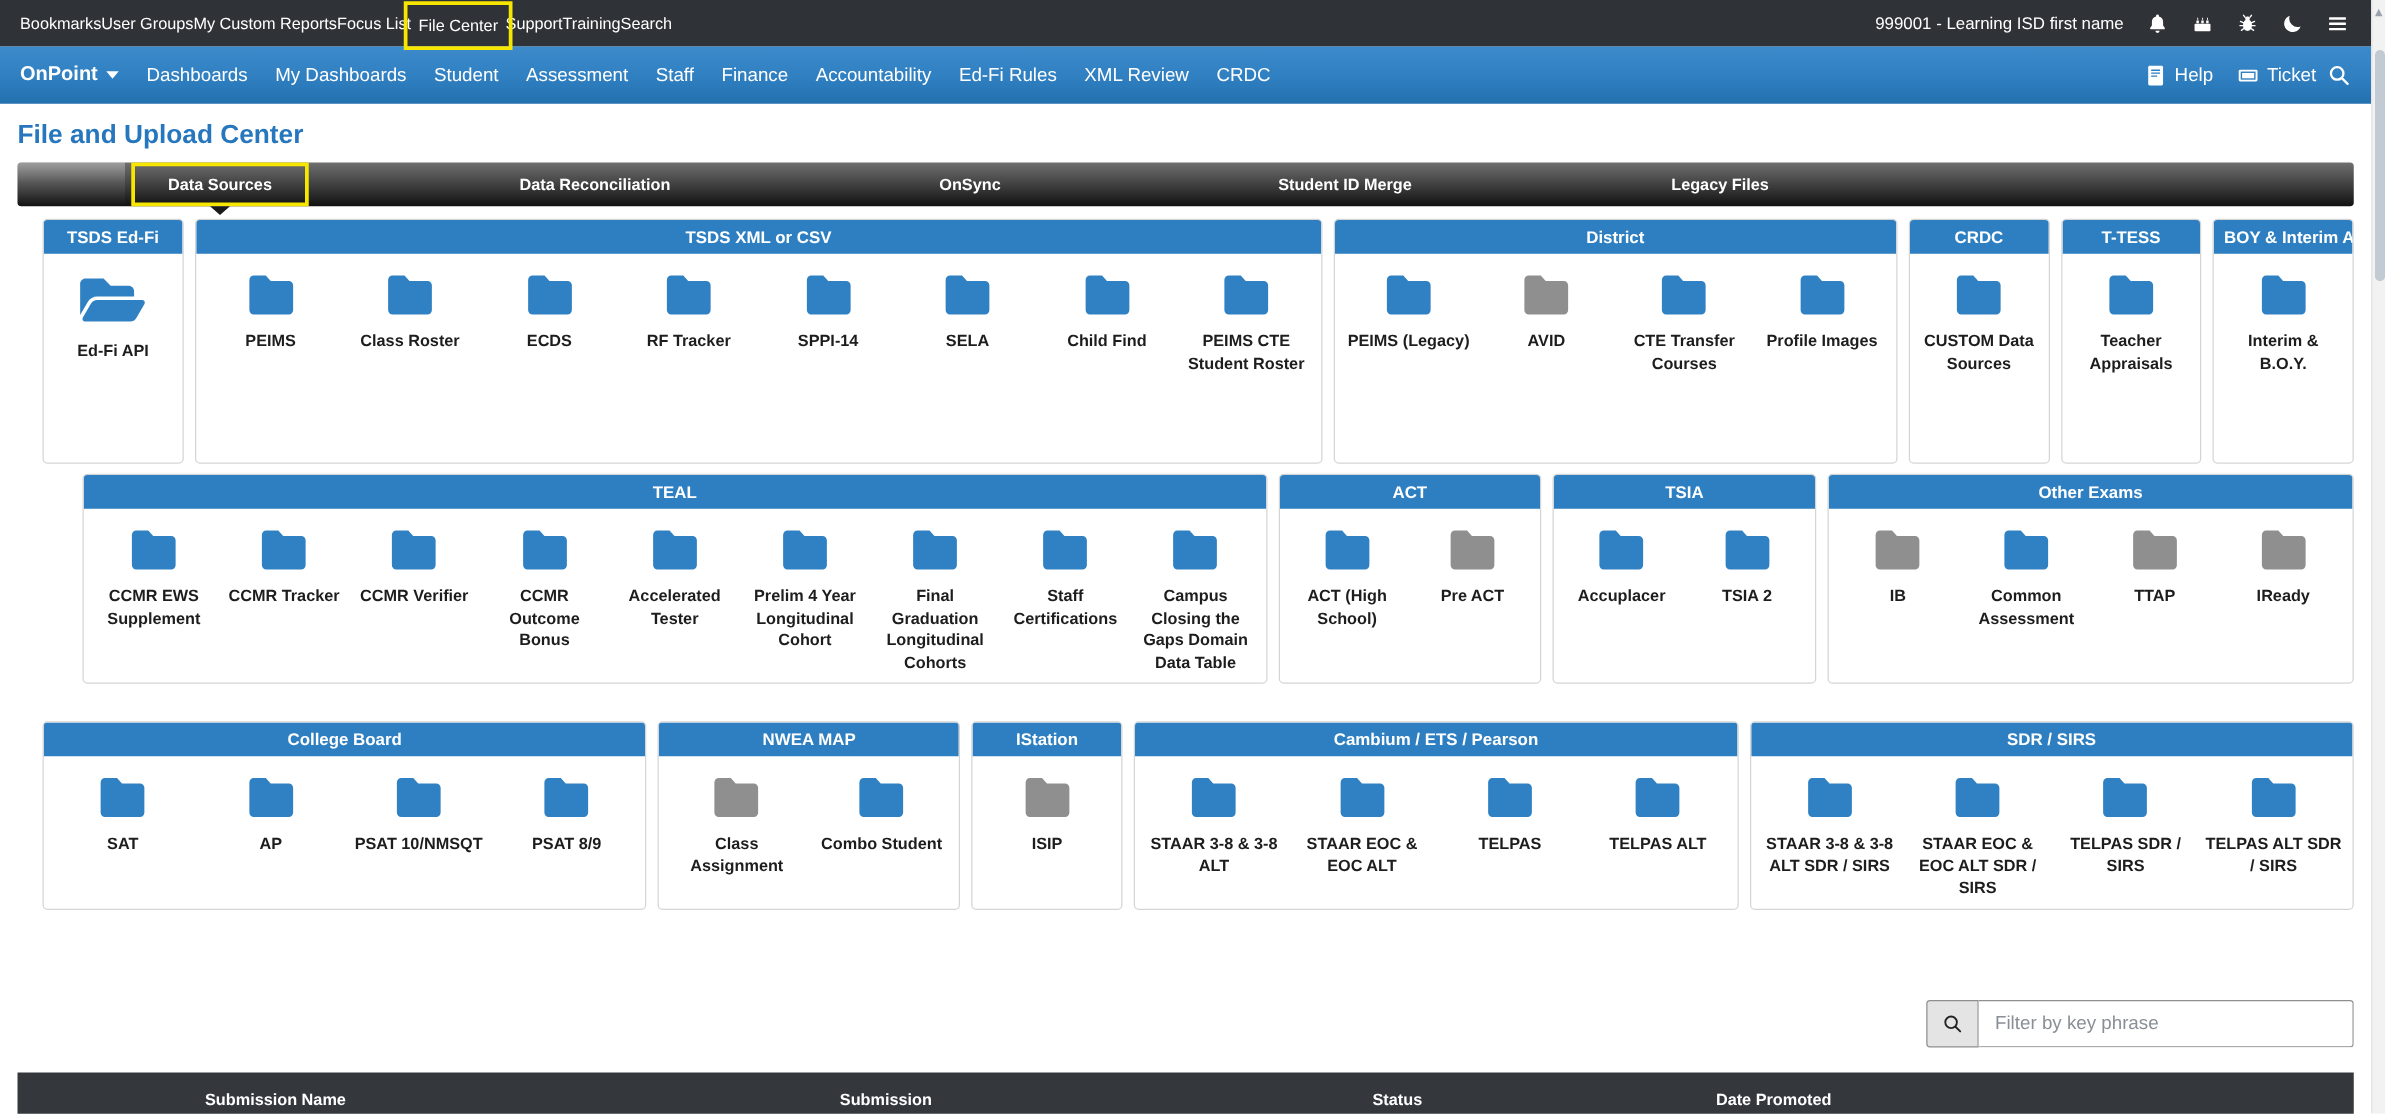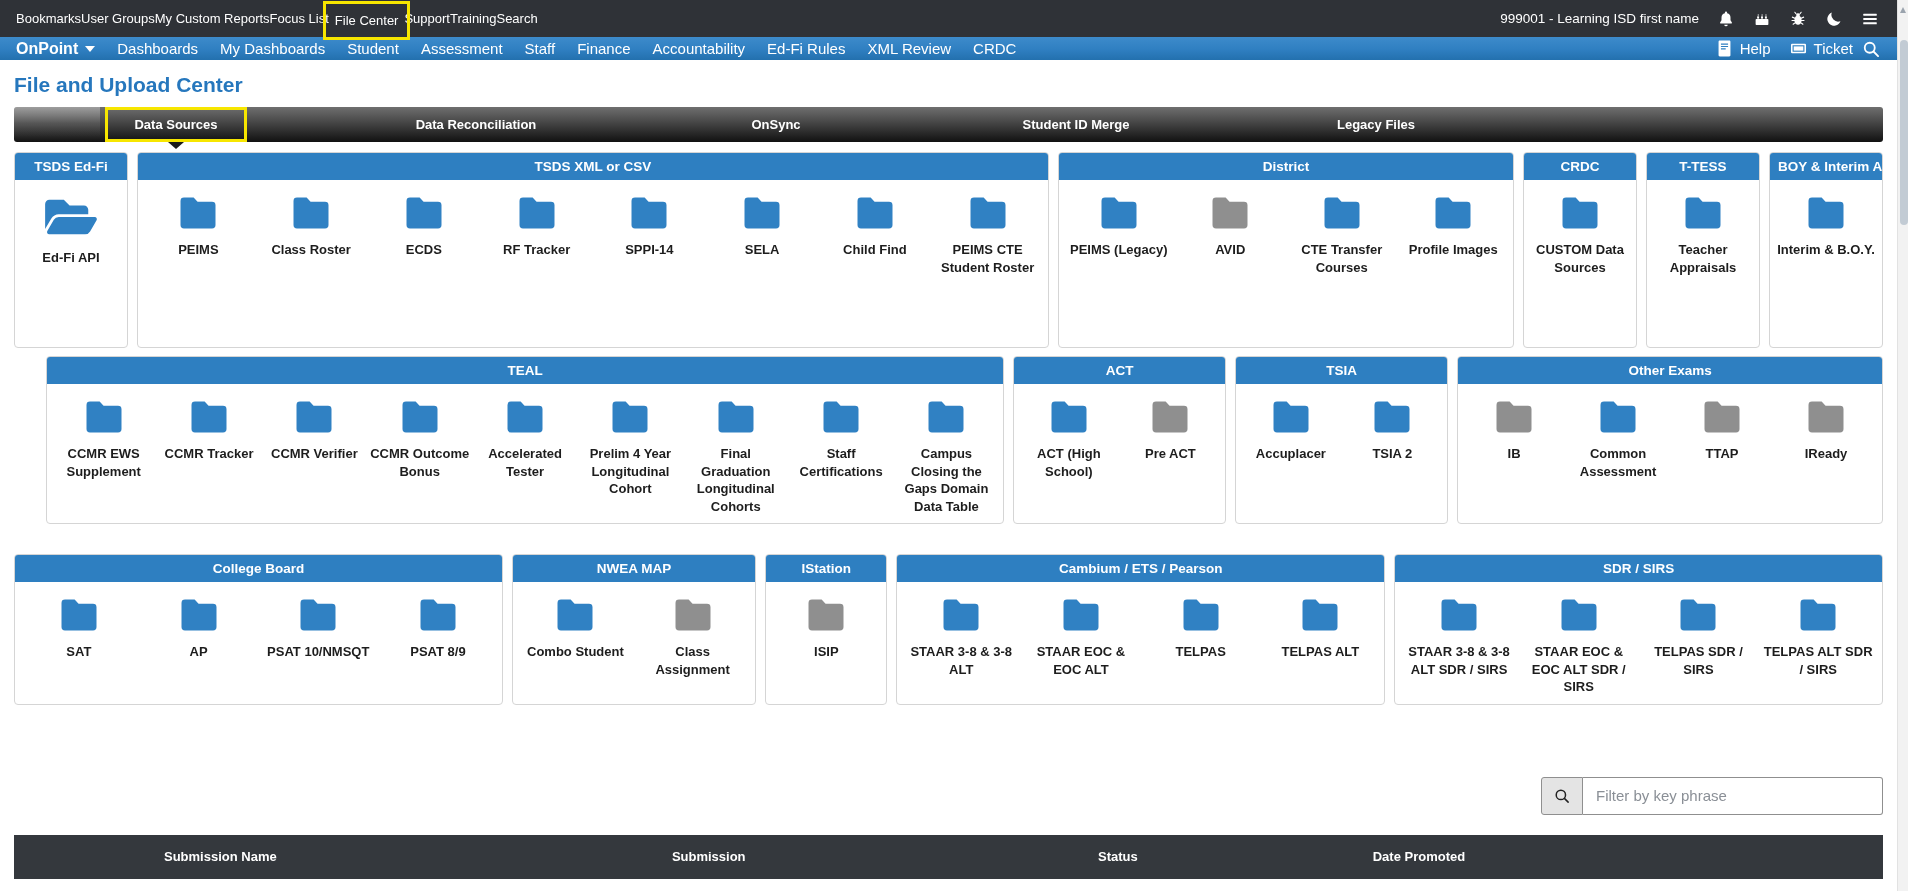--- a/index.html
+++ b/index.html
@@ -20,21 +20,21 @@
     border:3px solid var(--highlight-yellow,#f7e600);
     padding:9px 9px; margin:0 -6px; position:relative; top:2px; z-index:6; background:transparent;
   }
   .topbar-right { margin-left:auto; display:flex; align-items:center; gap:18px; }
   .user-label { font-size:13.5px; white-space:nowrap; }
   .bar-icon { width:18px; height:18px; display:inline-flex; cursor:pointer; color:#fff; }
   .bar-icon svg { width:100%; height:100%; fill:currentColor; }
 
   
   .navbar {
-    height:23px; background:linear-gradient(180deg,#3d8bcb 0%, #2f7fc1 55%, #2370ae 100%);
+    height:46px; background:linear-gradient(180deg,#3d8bcb 0%, #2f7fc1 55%, #2370ae 100%);
     color:#fff; display:flex; align-items:center; padding:0 16px; gap:22px;
     font-size:15px; margin-right:11px;
   }
   .brand { font-weight:bold; font-size:16px; display:flex; align-items:center; gap:7px; cursor:pointer; white-space:nowrap; }
   .caret { width:0; height:0; border-left:5px solid transparent; border-right:5px solid transparent; border-top:6px solid #fff; display:inline-block; }
   .nav-item { cursor:pointer; white-space:nowrap; }
   .navbar-right { margin-left:auto; display:flex; align-items:center; gap:8px; }
   .nav-util { display:flex; align-items:center; gap:6px; cursor:pointer; margin-left:10px; }
   .nav-util .bar-icon { width:19px; height:19px; }
 
@@ -50,21 +50,21 @@
   .tab-cap { position:absolute; left:0; top:0; height:100%; width:86px; border-radius:3px 0 0 3px;
     background:linear-gradient(180deg,rgba(255,255,255,.32),rgba(255,255,255,.10) 45%,rgba(255,255,255,0)); }
   .tab { flex:0 0 300px; display:flex; align-items:center; justify-content:center; position:relative; cursor:pointer; }
   .tab-inner { border:3px solid transparent; padding:7px 26px; color:#fff; font-size:13px; font-weight:bold; white-space:nowrap; }
   .tab.active .tab-inner { border-color:var(--highlight-yellow,#f7e600); }
   .tab.active::after { content:""; position:absolute; left:50%; bottom:-7px; margin-left:-8px;
     border:8px solid transparent; border-top:7px solid #1a1a1a; border-bottom:none; }
 
   
   .cards-area { margin:0 25px 0 14px; }
-  .cards-row { display:flex; gap:9px; align-items:stretch; }
+  .cards-row { display:flex; gap:9px; align-items:stretch;margin-left:20px; }
   .row1 { margin-top:10px; } .row2 { margin-top:8px;padding-left:32px; } .row3 { margin-top:30px; }
   .row1 .card { min-height:196px; } .row2 .card { min-height:158px; } .row3 .card { min-height:142px; }
   .card { border:1px solid #d5d5d5; border-radius:4px; background:#fff; display:flex; flex-direction:column; overflow:hidden; min-width:104px; }
   .card-header {
     background:var(--accent-blue,#2e7fc1); color:#fff; text-align:center;
     font-size:13.5px; font-weight:bold; padding:6px 8px; white-space:nowrap;
   }
   .card-body { display:flex; flex:1; padding:14px 4px 8px; justify-content:center; align-items:flex-start; }
   .card-item { flex:1 1 0; max-width:170px; min-width:70px; display:flex; flex-direction:column; align-items:center;
     text-align:center; font-size:13px; font-weight:bold; color:#1d1d1d; line-height:1.35; cursor:pointer; padding:0 3px; }
@@ -575,35 +575,35 @@
                 <path d="M4 8a4 4 0 0 1 4-4h11l4.5 5H40a4 4 0 0 1 4 4v23a4 4 0 0 1-4 4H8a4 4 0 0 1-4-4z"></path>
               </svg>
             </span>
             <span class="item-label">PSAT 8/9</span>
           </div>
         </div>
       </div>
       <div class="card" style="flex: 2 1 224px;">
         <div class="card-header">NWEA MAP</div>
         <div class="card-body">
+          <div class="card-item gray">
+            <span class="folder">
+              <svg viewBox="0 0 48 44" preserveAspectRatio="none">
+                <path d="M4 8a4 4 0 0 1 4-4h11l4.5 5H40a4 4 0 0 1 4 4v23a4 4 0 0 1-4 4H8a4 4 0 0 1-4-4z"></path>
+              </svg>
+            </span>
+            <span class="item-label">Class Assignment</span>
+          </div>
           <div class="card-item blue">
             <span class="folder">
               <svg viewBox="0 0 48 44" preserveAspectRatio="none">
                 <path d="M4 8a4 4 0 0 1 4-4h11l4.5 5H40a4 4 0 0 1 4 4v23a4 4 0 0 1-4 4H8a4 4 0 0 1-4-4z"></path>
               </svg>
             </span>
             <span class="item-label">Combo Student</span>
-          </div>
-          <div class="card-item gray">
-            <span class="folder">
-              <svg viewBox="0 0 48 44" preserveAspectRatio="none">
-                <path d="M4 8a4 4 0 0 1 4-4h11l4.5 5H40a4 4 0 0 1 4 4v23a4 4 0 0 1-4 4H8a4 4 0 0 1-4-4z"></path>
-              </svg>
-            </span>
-            <span class="item-label">Class Assignment</span>
           </div>
         </div>
       </div>
       <div class="card" style="flex: 1 1 112px;">
         <div class="card-header">IStation</div>
         <div class="card-body">
           <div class="card-item gray">
             <span class="folder">
               <svg viewBox="0 0 48 44" preserveAspectRatio="none">
                 <path d="M4 8a4 4 0 0 1 4-4h11l4.5 5H40a4 4 0 0 1 4 4v23a4 4 0 0 1-4 4H8a4 4 0 0 1-4-4z"></path>

